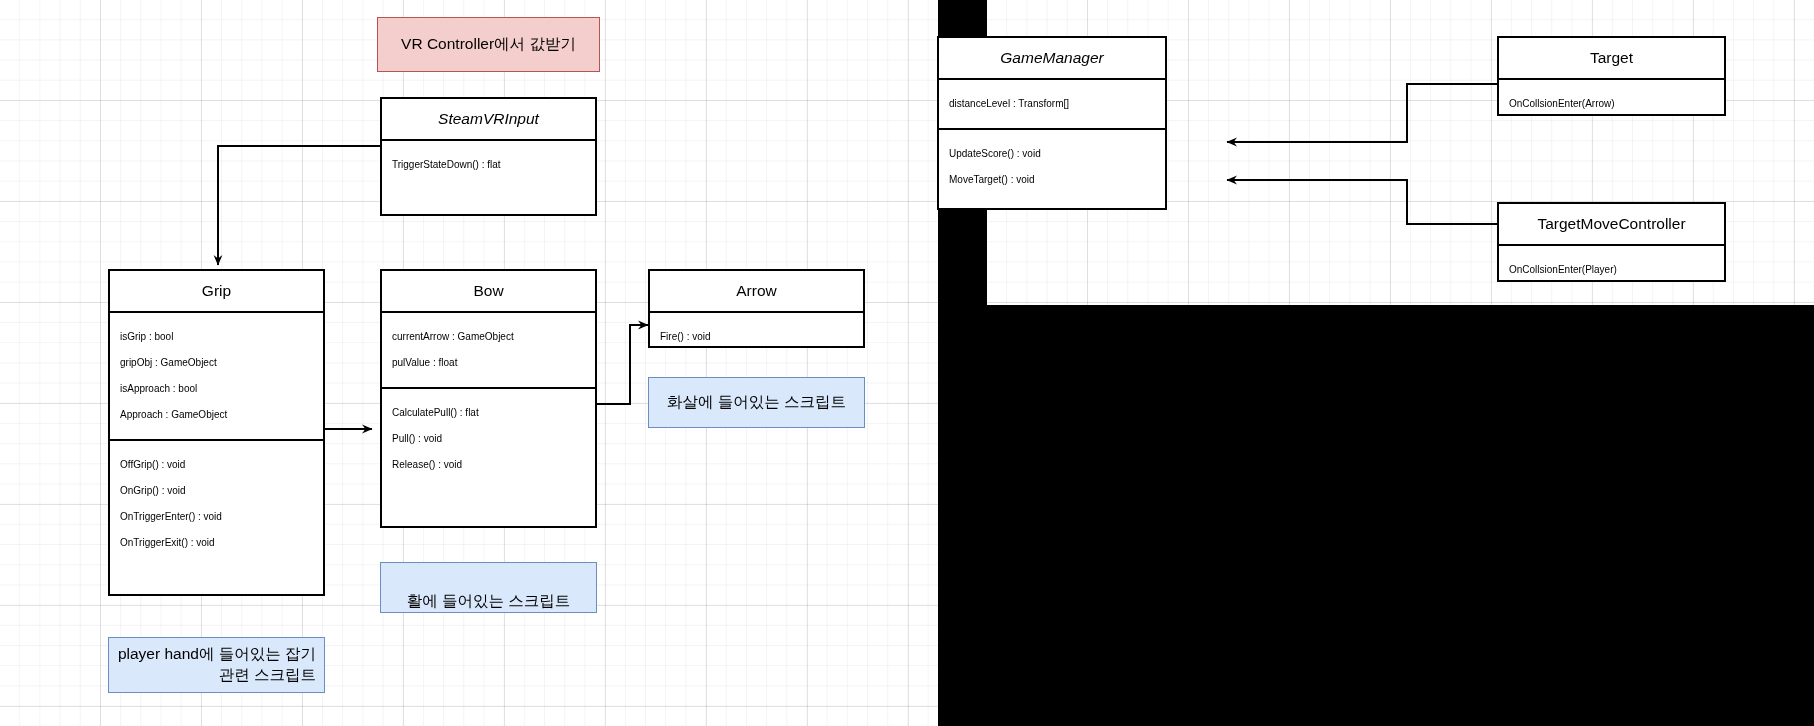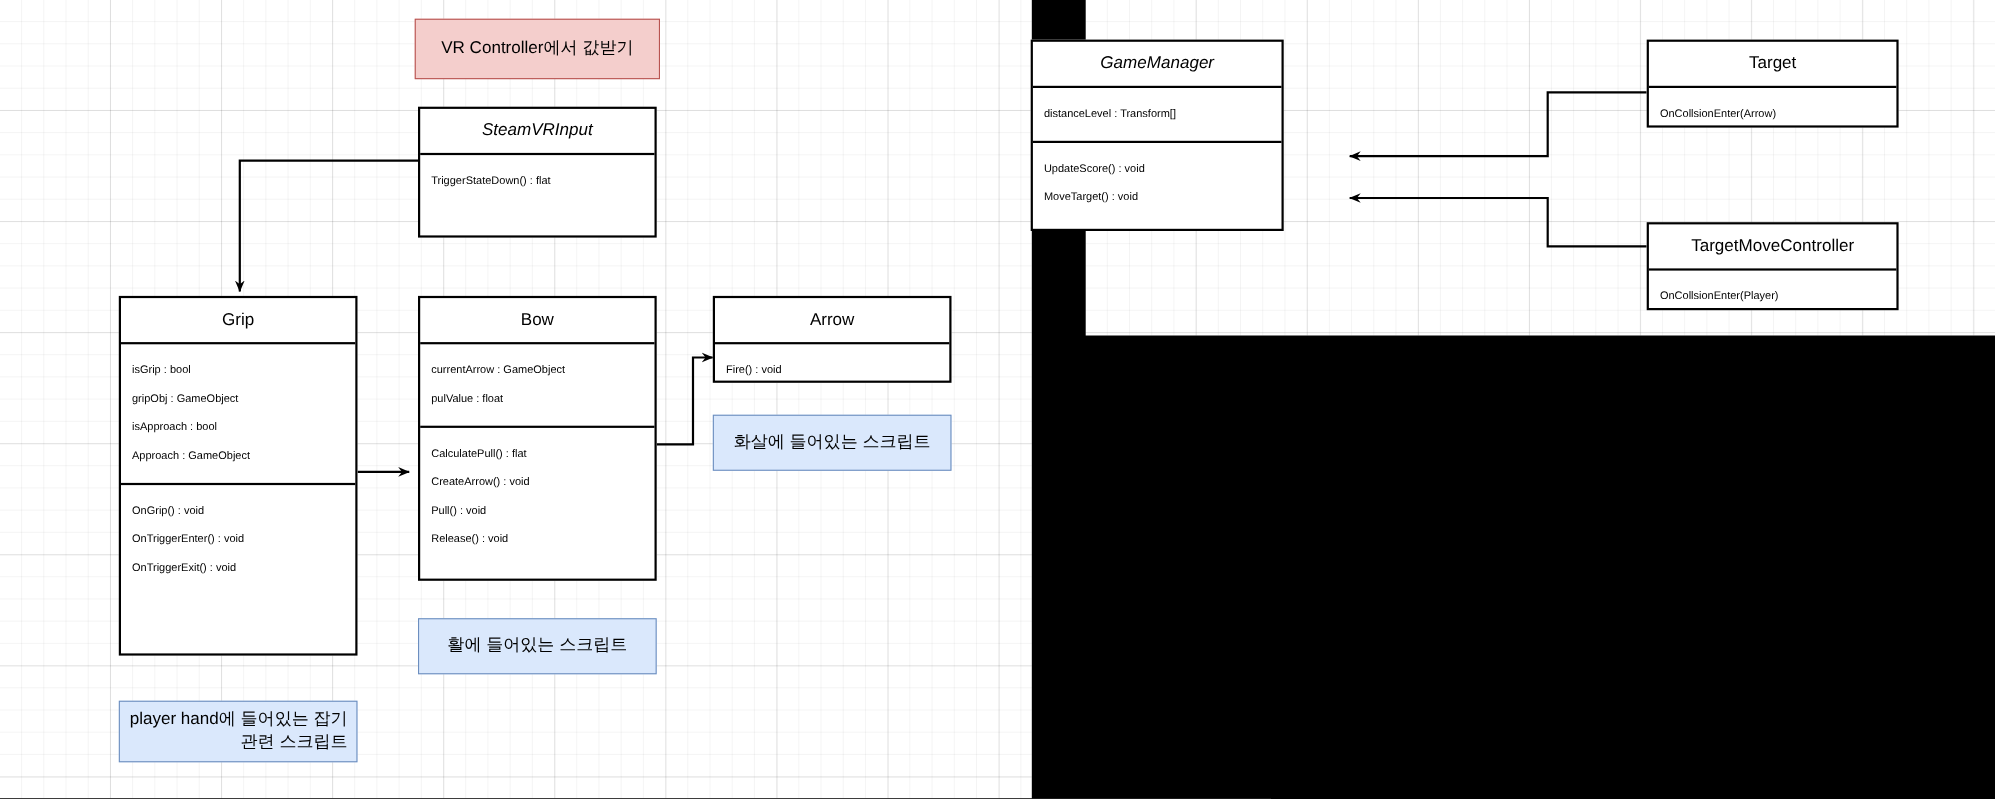--- a/index.html
+++ b/index.html
@@ -117,52 +117,52 @@
 
     <div class="uml-class" style="left:108px; top:269px; width:217px; height:327px;">
       <div class="uml-title">Grip</div>
       <div class="uml-compartment">
         <div class="uml-row">isGrip : bool</div>
         <div class="uml-row">gripObj : GameObject</div>
         <div class="uml-row">isApproach : bool</div>
         <div class="uml-row">Approach : GameObject</div>
       </div>
       <div class="uml-compartment">
+        <div class="uml-row">OffGrip() : void</div>
         <div class="uml-row">OnGrip() : void</div>
         <div class="uml-row">OnTriggerEnter() : void</div>
         <div class="uml-row">OnTriggerExit() : void</div>
       </div>
     </div>
 
     <div class="uml-class" style="left:380px; top:269px; width:217px; height:259px;">
       <div class="uml-title">Bow</div>
       <div class="uml-compartment">
         <div class="uml-row">currentArrow : GameObject</div>
         <div class="uml-row">pulValue : float</div>
       </div>
       <div class="uml-compartment">
         <div class="uml-row">CalculatePull() : flat</div>
-        <div class="uml-row">CreateArrow() : void</div>
         <div class="uml-row">Pull() : void</div>
         <div class="uml-row">Release() : void</div>
       </div>
     </div>
 
     <div class="uml-class" style="left:648px; top:269px; width:217px; height:79px;">
       <div class="uml-title">Arrow</div>
       <div class="uml-compartment">
         <div class="uml-row">Fire() : void</div>
       </div>
     </div>
 
     <div class="note blue" style="left:648px; top:377px; width:217px; height:51px;">
       <span>화살에 들어있는 스크립트</span>
     </div>
 
-    <div class="note blue" style="left:380px; top:562px; width:217px; height:51px;">
+    <div class="note blue" style="left:380px; top:562px; width:217px; height:51px;align-items:flex-end;">
       <span>활에 들어있는 스크립트</span>
     </div>
 
     <div class="note blue" style="left:108px; top:637px; width:217px; height:56px; padding:0 8px;text-align:right;">
       <span>player hand에 들어있는 잡기 관련 스크립트</span>
     </div>
 
   </div>
 
   <div class="canvas-panel" id="panel-right">

